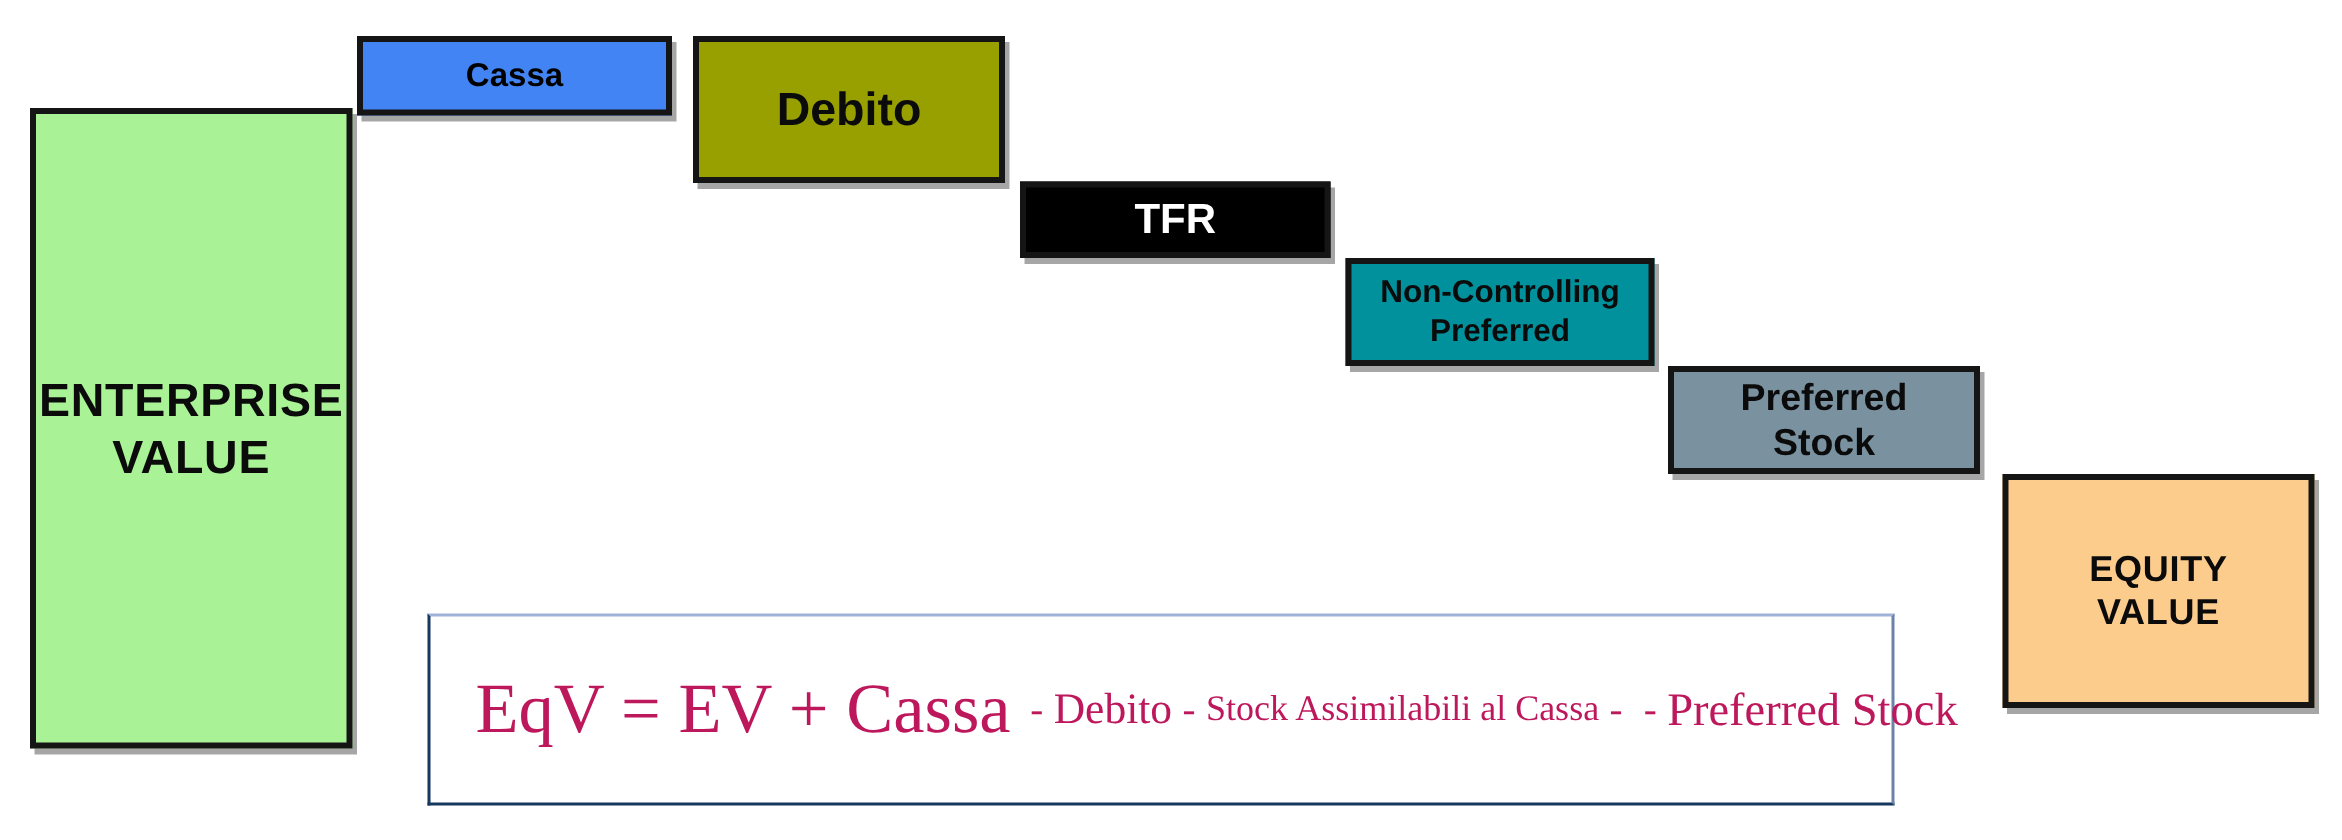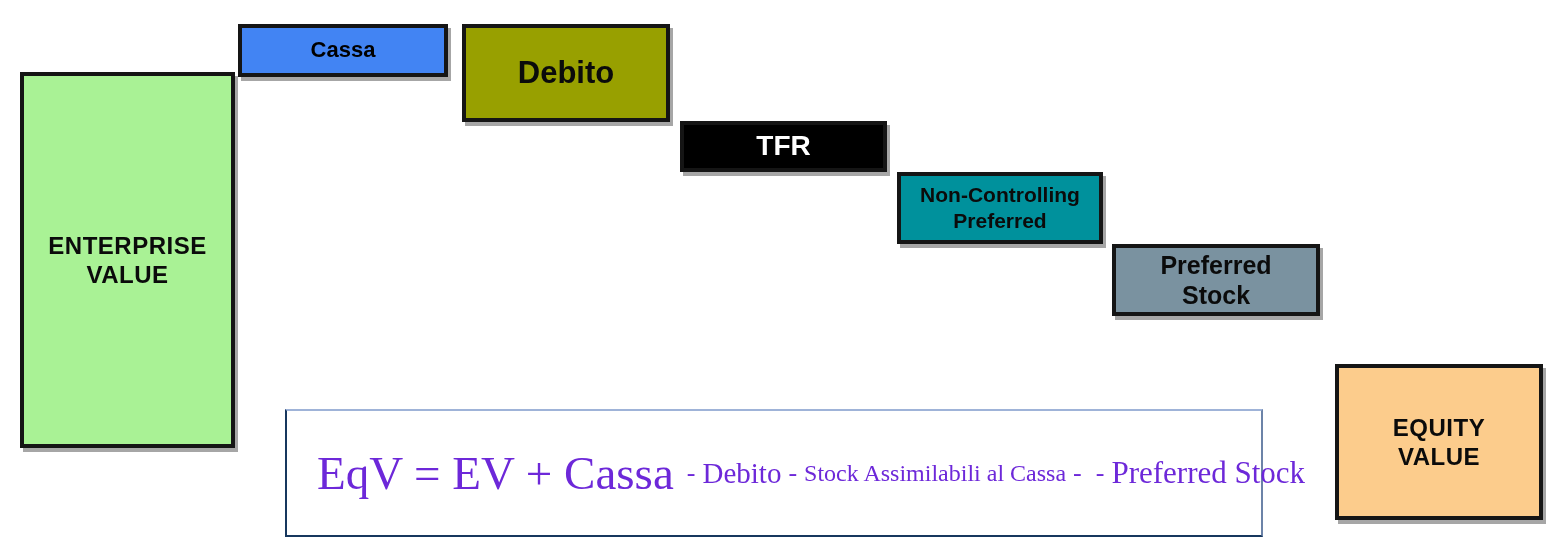--- a/index.html
+++ b/index.html
@@ -23,41 +23,41 @@
     flex-direction: column;
     align-items: center;
     justify-content: center;
     text-align: center;
     font-weight: bold;
     box-shadow: 3px 4px 0 rgba(0,0,0,0.35);
     line-height: 1.22;
   }
   .wbox .bl { display: block; }
 
-  .b-enterprise { left: 20px;  top: 72px;  width: 215px; height: 376px; font-size: 24px; letter-spacing: .5px; }
+  .b-enterprise { left: 20px;  top: 72px;  width: 215px; height: 427px; font-size: 31px; letter-spacing: .5px; }
   .b-cassa      { left: 238px; top: 24px;  width: 210px; height: 53px;  font-size: 22px; }
   .b-debito     { left: 462px; top: 24px;  width: 208px; height: 98px;  font-size: 31px; }
   .b-tfr        { left: 680px; top: 121px; width: 207px; height: 51px;  font-size: 28px; }
   .b-nci        { left: 897px; top: 172px; width: 206px; height: 72px;  font-size: 21px; }
   .b-preferred  { left: 1112px;top: 244px; width: 208px; height: 72px;  font-size: 25px; }
-  .b-equity     { left: 1335px;top: 316px; width: 208px; height: 156px; font-size: 24px; letter-spacing: .5px; margin-top: 48px; }
+  .b-equity     { left: 1335px;top: 316px; width: 208px; height: 156px; font-size: 24px; letter-spacing: .5px; }
 
   .formula-panel {
     position: absolute;
     left: 285px; top: 409px; width: 978px; height: 128px;
     box-sizing: border-box;
     background: #ffffff;
     border-top:    2px solid #9FB3D8;
     border-right:  2px solid #6C83A8;
     border-bottom: 2px solid #17375E;
     border-left:   2px solid #17375E;
     display: flex;
     align-items: center;
     padding-left: 30px;
-    color: #6d28d9;
+    color: #be185d;
     font-family: "Liberation Serif", serif;
     white-space: nowrap;
   }
   .f-main  { font-size: 47px; margin-right: 6px; }
   .f-dash  { font-size: 26px; margin: 0 7px; }
   .f-mid   { font-size: 29px; }
   .f-stack3 { font-size: 24px; line-height: 1.12; text-align: center; }
   .f-stack2 { font-size: 31px; line-height: 1.1;  text-align: center; }
 </style>
 </head>

